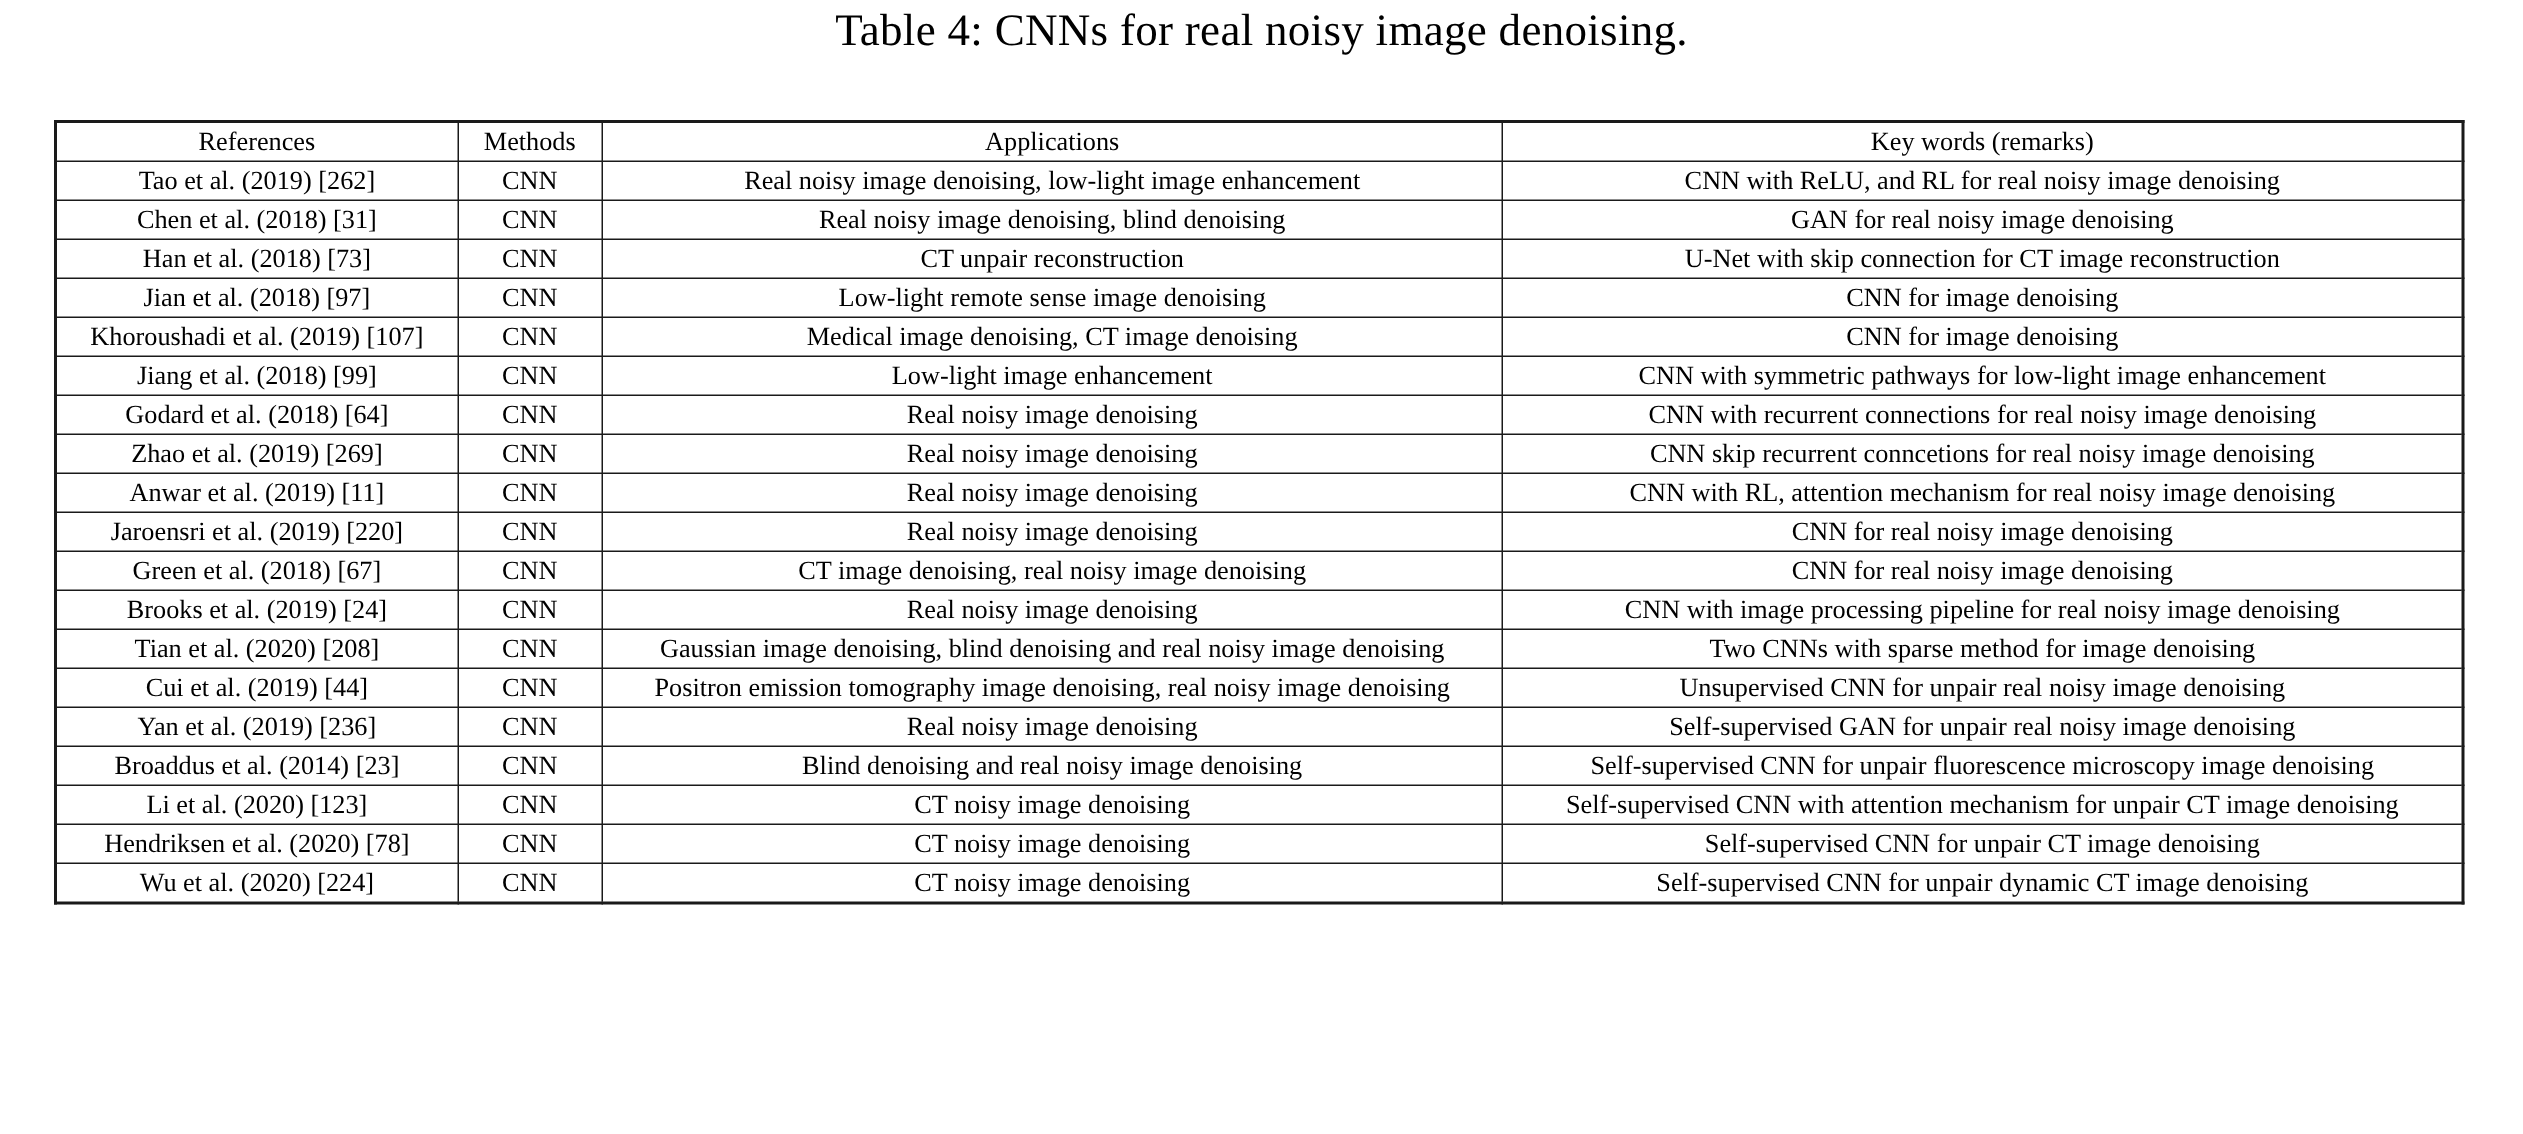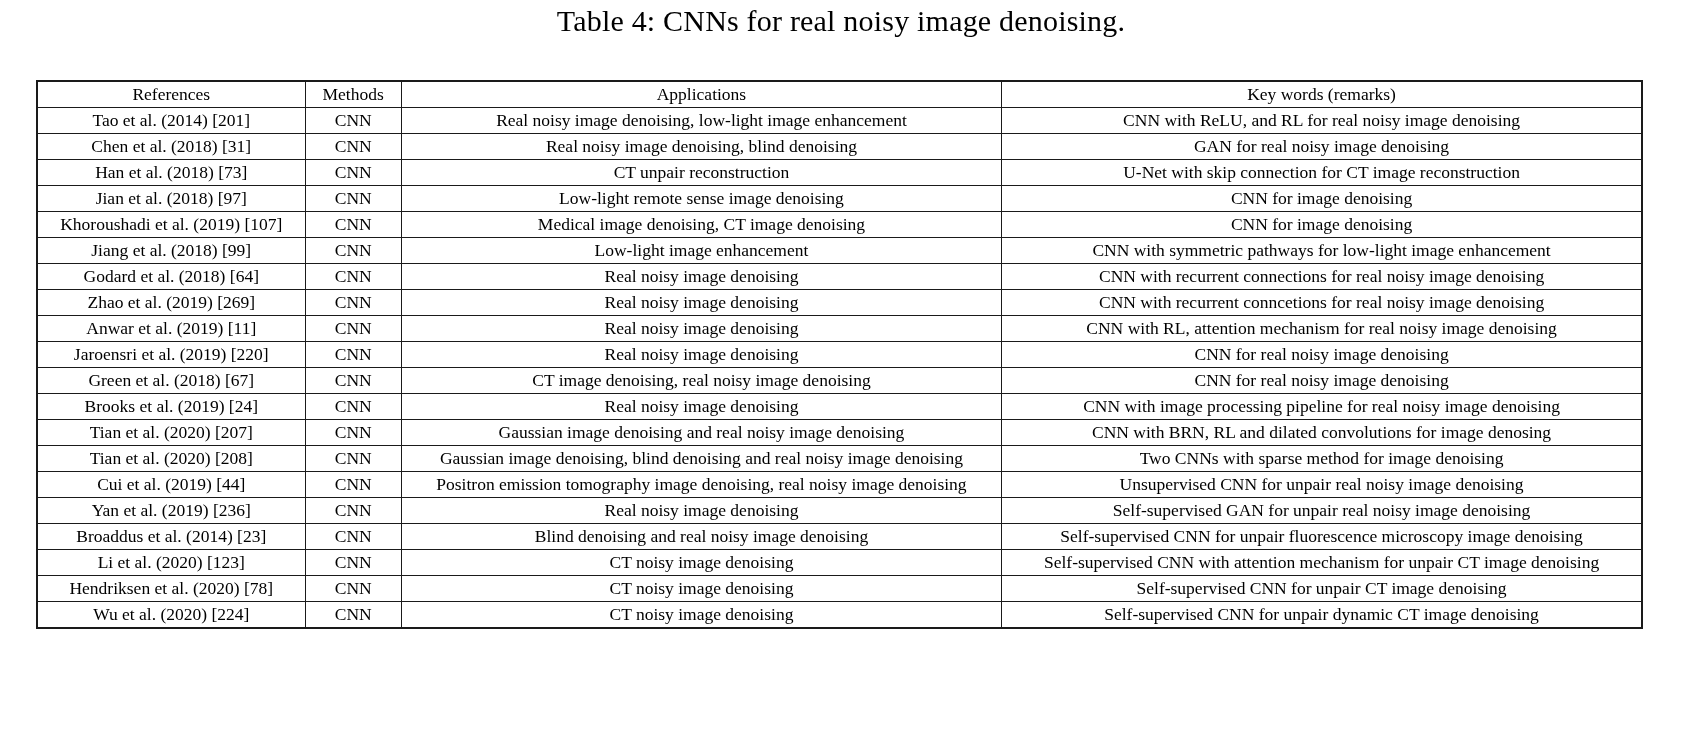--- a/index.html
+++ b/index.html
@@ -77,21 +77,21 @@
     <thead>
       <tr id="header-row">
           <th>References</th>
           <th>Methods</th>
           <th>Applications</th>
           <th>Key words (remarks)</th>
         </tr>
     </thead>
     <tbody id="table-body">
         <tr>
-          <td>Tao et al. (2014) [201]</td>
+          <td>Tao et al. (2019) [262]</td>
           <td>CNN</td>
           <td>Real noisy image denoising, low-light image enhancement</td>
           <td>CNN with ReLU, and RL for real noisy image denoising</td>
         </tr>
         <tr>
           <td>Chen et al. (2018) [31]</td>
           <td>CNN</td>
           <td>Real noisy image denoising, blind denoising</td>
           <td>GAN for real noisy image denoising</td>
         </tr>
@@ -122,21 +122,21 @@
         <tr>
           <td>Godard et al. (2018) [64]</td>
           <td>CNN</td>
           <td>Real noisy image denoising</td>
           <td>CNN with recurrent connections for real noisy image denoising</td>
         </tr>
         <tr>
           <td>Zhao et al. (2019) [269]</td>
           <td>CNN</td>
           <td>Real noisy image denoising</td>
-          <td>CNN with recurrent conncetions for real noisy image denoising</td>
+          <td>CNN skip recurrent conncetions for real noisy image denoising</td>
         </tr>
         <tr>
           <td>Anwar et al. (2019) [11]</td>
           <td>CNN</td>
           <td>Real noisy image denoising</td>
           <td>CNN with RL, attention mechanism for real noisy image denoising</td>
         </tr>
         <tr>
           <td>Jaroensri et al. (2019) [220]</td>
           <td>CNN</td>
@@ -147,26 +147,20 @@
           <td>Green et al. (2018) [67]</td>
           <td>CNN</td>
           <td>CT image denoising, real noisy image denoising</td>
           <td>CNN for real noisy image denoising</td>
         </tr>
         <tr>
           <td>Brooks et al. (2019) [24]</td>
           <td>CNN</td>
           <td>Real noisy image denoising</td>
           <td>CNN with image processing pipeline for real noisy image denoising</td>
-        </tr>
-        <tr>
-          <td>Tian et al. (2020) [207]</td>
-          <td>CNN</td>
-          <td>Gaussian image denoising and real noisy image denoising</td>
-          <td>CNN with BRN, RL and dilated convolutions for image denosing</td>
         </tr>
         <tr>
           <td>Tian et al. (2020) [208]</td>
           <td>CNN</td>
           <td>Gaussian image denoising, blind denoising and real noisy image denoising</td>
           <td>Two CNNs with sparse method for image denoising</td>
         </tr>
         <tr>
           <td>Cui et al. (2019) [44]</td>
           <td>CNN</td>

